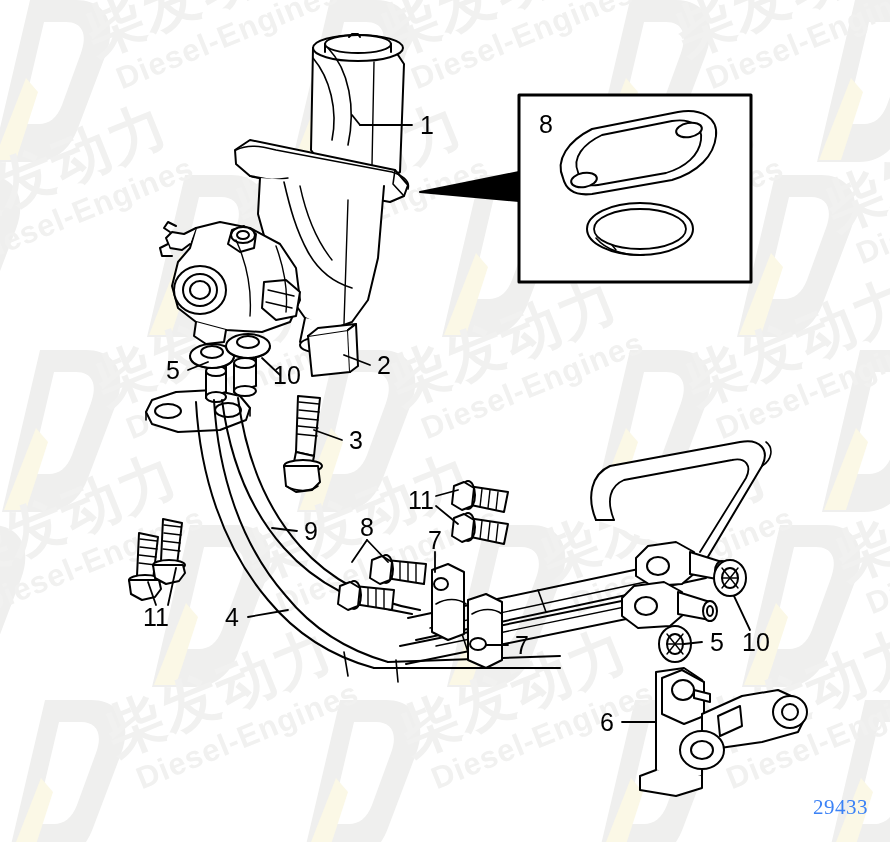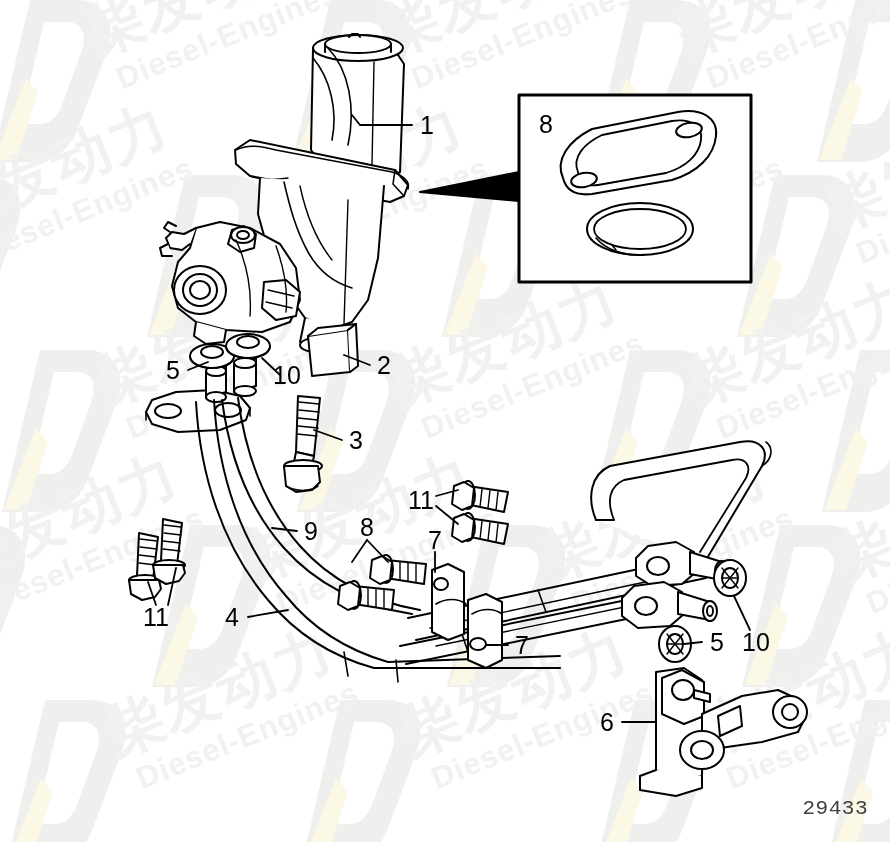--- a/index.html
+++ b/index.html
@@ -46,24 +46,24 @@
     font-size: 25px;
     color: #000000;
     line-height: 1;
     white-space: nowrap;
     transform: translate(-50%, -50%);
   }
   #drawing-number {
     position: absolute;
     right: 22px;
     bottom: 22px;
-    font-family: Liberation Mono, monospace;
+    font-family: Liberation Serif, serif;
     font-size: 21px;
     letter-spacing: 0.5px;
-    color: #404040;
+    color: #3b82f6;
     z-index: 4;
   }
   .wm-cn {
     font-family: "DejaVu Sans", sans-serif;
     font-weight: bold;
   }
   .wm-en {
     font-family: "Liberation Sans", sans-serif;
     font-weight: bold;
   }

